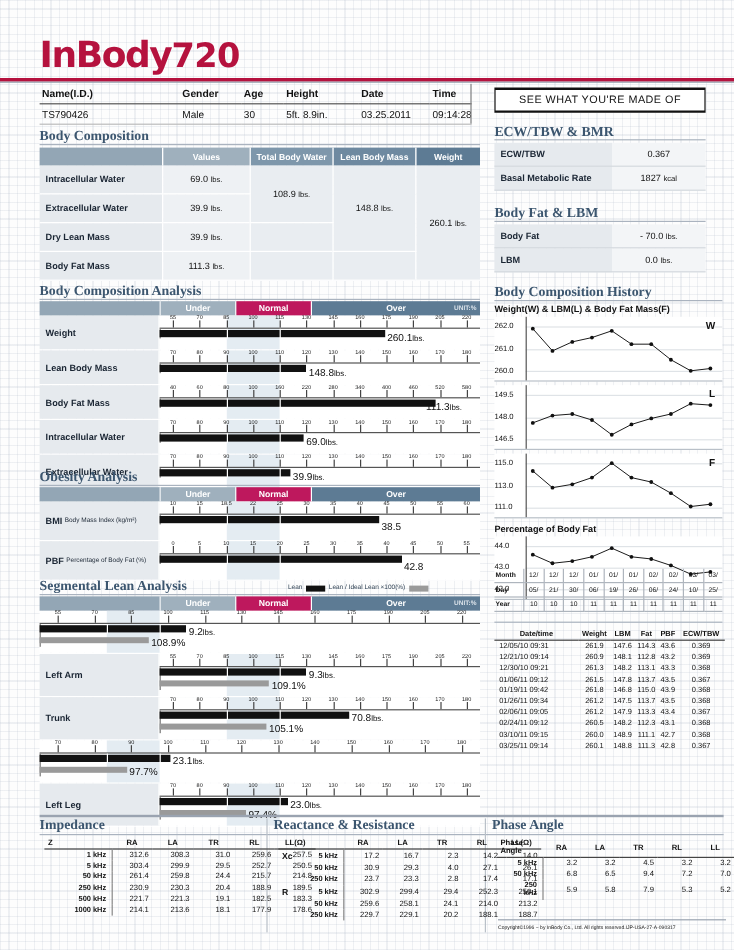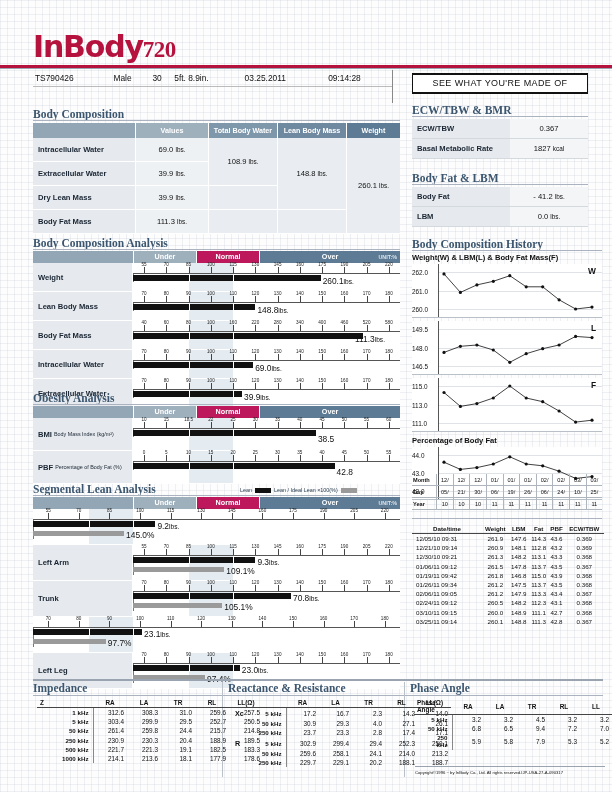--- a/index.html
+++ b/index.html
@@ -9,21 +9,21 @@
       repeating-linear-gradient(0deg, rgba(175,185,200,.20) 0 1px, rgba(0,0,0,0) 1px 7px),
       repeating-linear-gradient(90deg, rgba(175,185,200,.20) 0 1px, rgba(0,0,0,0) 1px 7px),
       #fdfdfd;
     font-family:"Liberation Sans", sans-serif;
     color:#111; overflow:hidden; position:relative;
   }
   .page{position:absolute;inset:0;}
   
   .logo{position:absolute;left:33px;top:29px;font-size:30px;font-weight:bold;color:#b5123e;
         letter-spacing:-1.2px;font-family:"DejaVu Sans",sans-serif;}
-  .logo .num{font-size:23px;letter-spacing:-.5px;font-family:Liberation Serif, serif;}
+  .logo .num{font-size:28px;letter-spacing:-.5px;}
   .redrule{position:absolute;left:0;top:65px;width:612px;height:3px;background:#b5123e;}
   .greyrule{position:absolute;left:0;top:68px;width:612px;height:1px;background:#9aa3b0;}
   .idtable{position:absolute;left:33px;top:70px;width:360px;font-size:8.5px;}
   .idtable table{border-collapse:collapse;width:100%;}
   .idtable th{font-size:8.6px;font-weight:bold;text-align:left;padding:3px 0 3px 2px;
       border-bottom:1.4px solid #555;}
   .idtable td{font-size:8.4px;padding:3px 0 3px 2px;border-bottom:1px solid #bbb;}
   .idsep{position:absolute;left:392px;top:70px;width:1px;height:33px;background:#888;}
   .slogan{position:absolute;left:412px;top:73px;width:174px;height:17px;
     border:1px solid #111;border-top:2.5px solid #111;border-bottom:2.5px solid #111;
@@ -125,20 +125,28 @@
 
 <div class="page">
 
   <div class="logo"><span>InBody</span><span class="num">720</span></div>
   <div class="redrule"></div>
   <div class="greyrule"></div>
 
   <div class="idtable">
     <table>
       <tbody>
+          <tr>
+        <th style="width:118px">Name(I.D.)</th>
+        <th style="width:50px">Gender</th>
+        <th style="width:34px">Age</th>
+        <th style="width:62px">Height</th>
+        <th style="width:58px">Date</th>
+        <th>Time</th>
+      </tr>
       <tr>
         <td>TS790426</td>
         <td>Male</td>
         <td>30</td>
         <td>5ft. 8.9in.</td>
         <td>03.25.2011</td>
         <td>09:14:28</td>
       </tr>
     </tbody>
       </table>
@@ -201,21 +209,21 @@
       </table>
   </div>
 
   <div class="sect" style="left:412px;top:172px;">Body Fat &amp; LBM</div>
   <div class="sectrule" style="left:412px;top:184px;width:176px;"></div>
   <div class="rt" style="left:412px;top:187px;">
     <table>
       <tbody>
           <tr>
         <td class="k">Body Fat</td>
-        <td class="v"><span>- 41.2</span> <span class="u">lbs.</span></td>
+        <td class="v"><span>- 70.0</span> <span class="u">lbs.</span></td>
       </tr>
       <tr>
         <td class="k">LBM</td>
         <td class="v"><span>0.0</span> <span class="u">lbs.</span></td>
       </tr>
     </tbody>
       </table>
   </div>
 
   <div class="sect" style="left:33px;top:237px;">Body Composition Analysis</div>
@@ -550,21 +558,21 @@
             <div class="tk" style="left:95.83333333333334%"></div>
             <div class="tl" style="left:95.83333333333334%">220</div>
             <div class="axline" style="top:10px"></div>
           </div>
         <div class="lbar" style="top:11px;height:19px"></div>
         <div class="bar" style="left:0;top:12px;width:122.375px"></div>
         <div class="vline" style="left:55.625px;top:11px;height:8px"></div>
           <div class="vline" style="left:100.125px;top:11px;height:8px"></div>
         <div class="bval" style="left:124.375px;top:12px">9.2<span class="u2">lbs.</span></div>
         <div class="bar2" style="left:0;top:22px;width:91.07666666666668px"></div>
-        <div class="bval" style="left:93.07666666666668px;top:21px">145.0%</div>
+        <div class="bval" style="left:93.07666666666668px;top:21px">108.9%</div>
       </div>
       </div>
       <div class="row" style="height:35px">
       <div class="lab">Left Arm</div>
       <div class="graph">
         <div class="normband" style="left:55.625px;width:44.5px"></div>
         <div class="axis">
             <div class="tk" style="left:4.166666666666666%"></div>
             <div class="tl" style="left:4.166666666666666%">55</div>
             <div class="tk" style="left:12.5%"></div>

